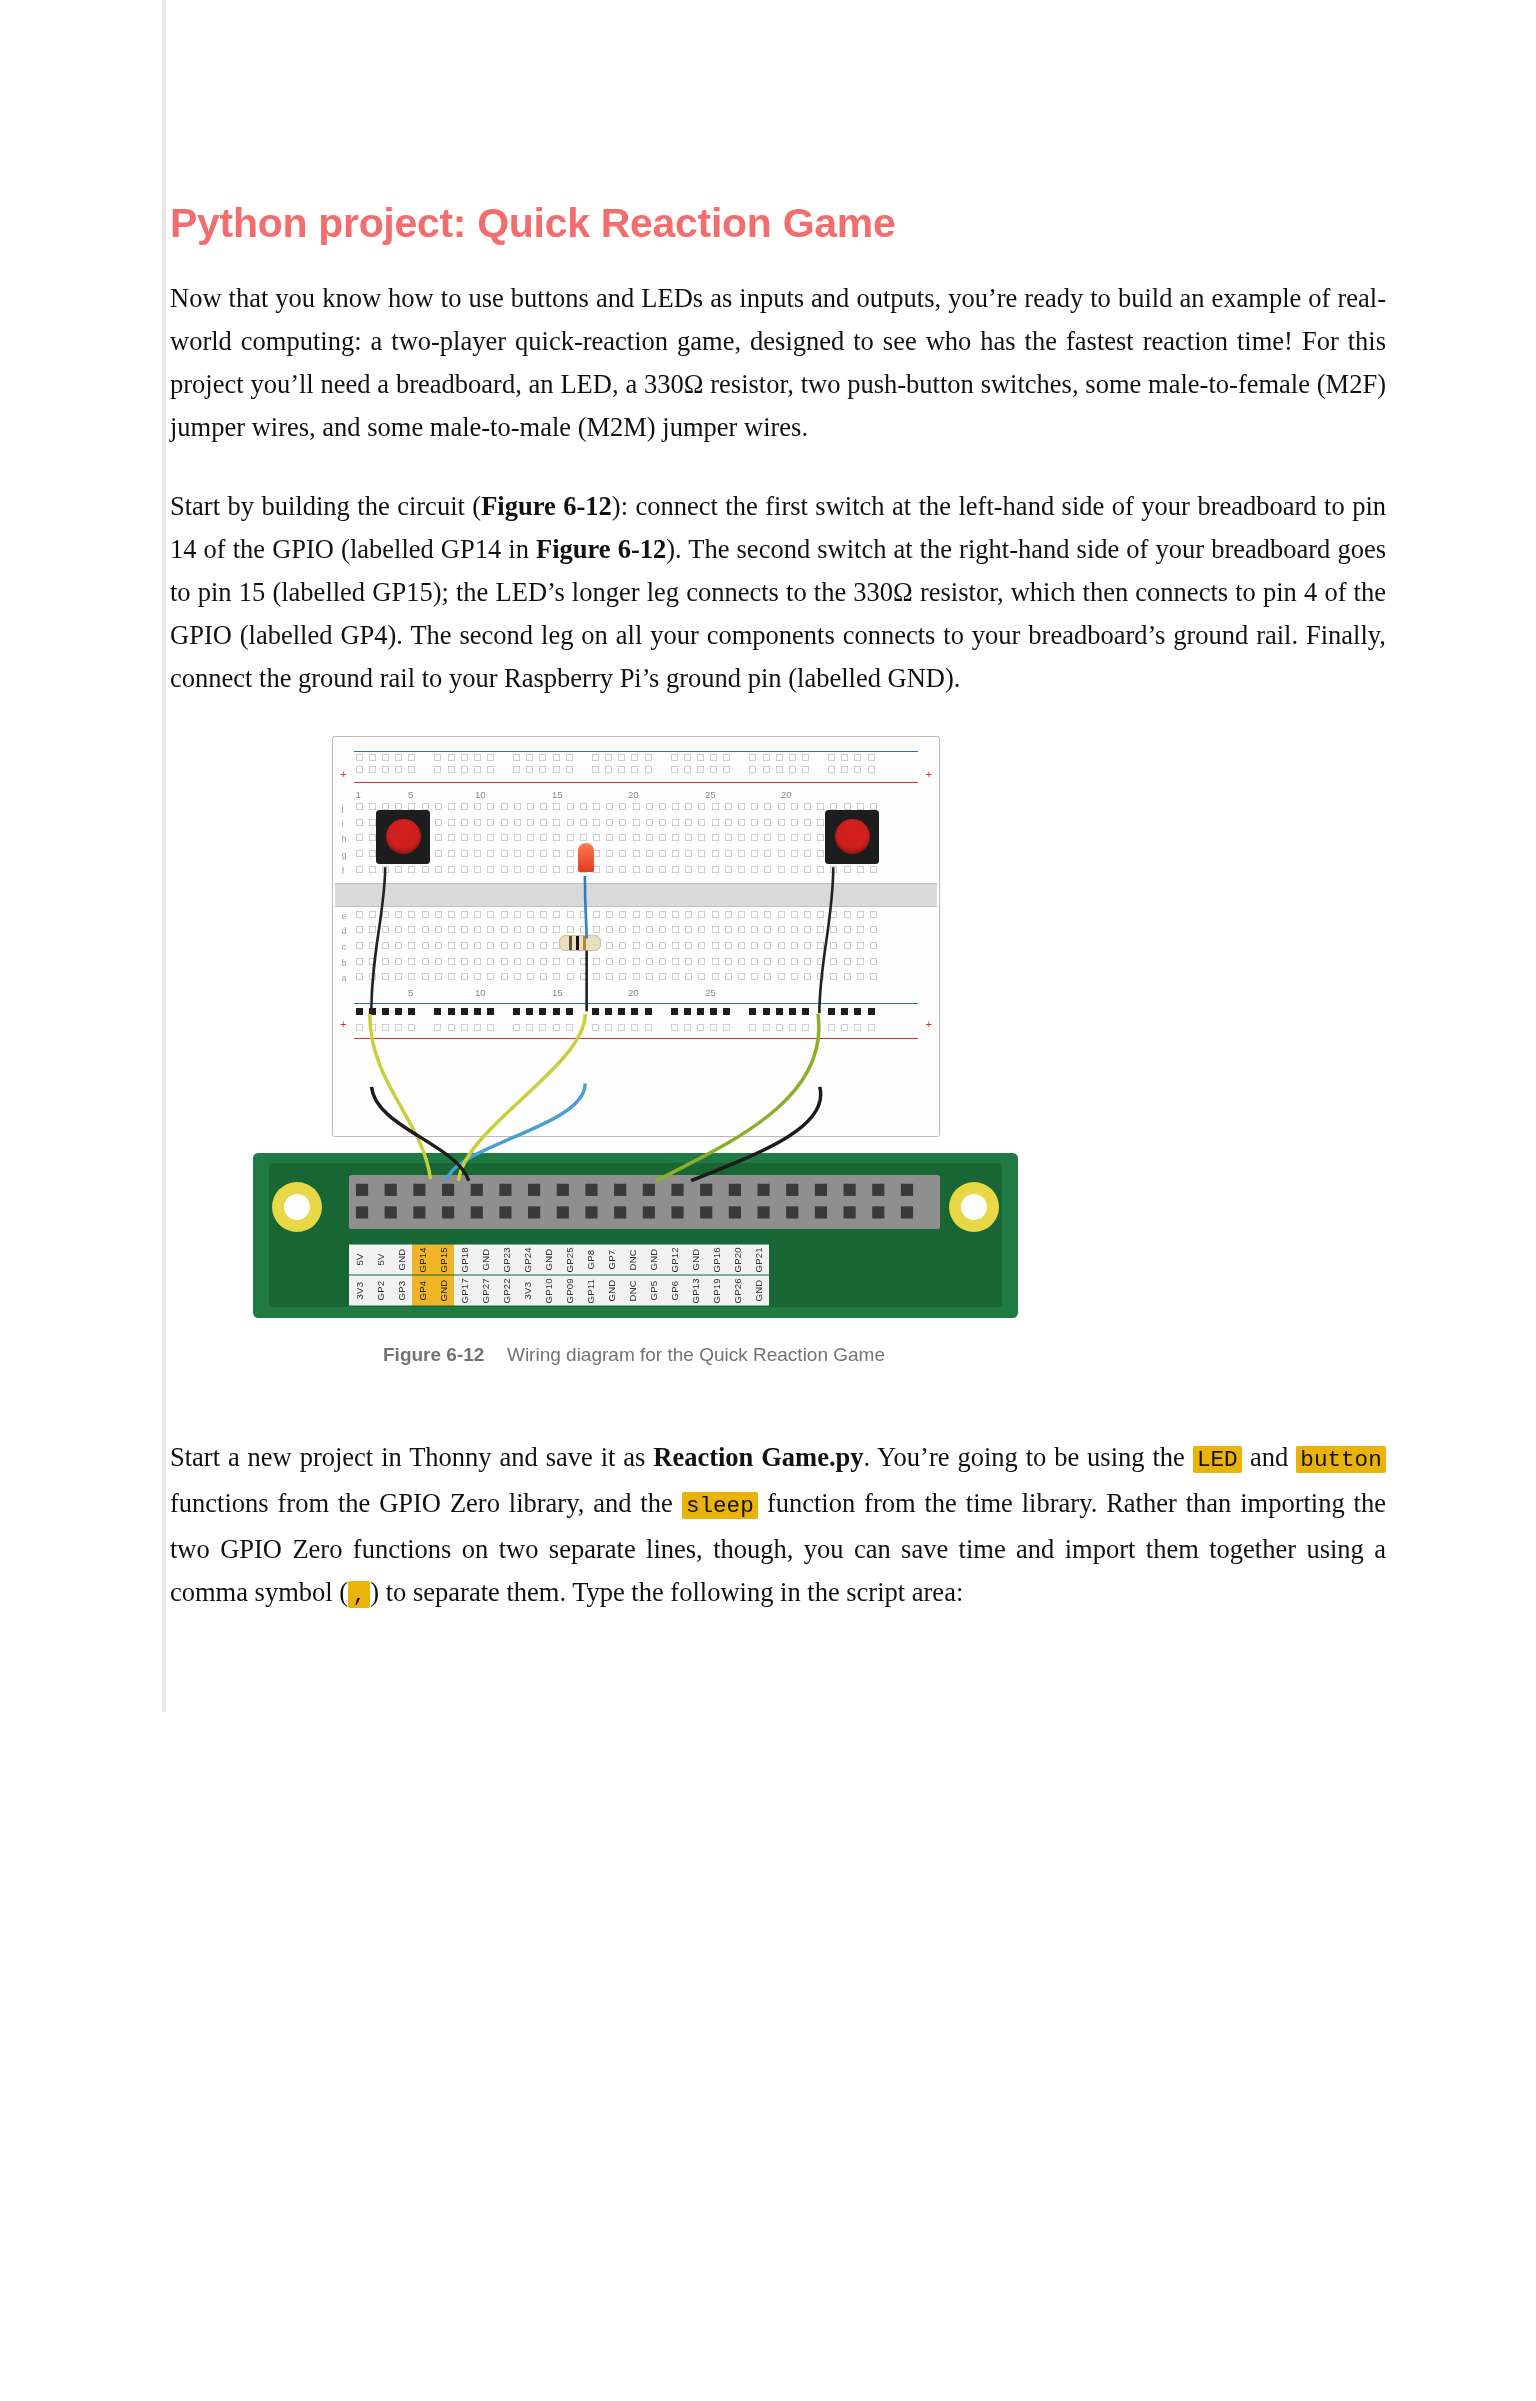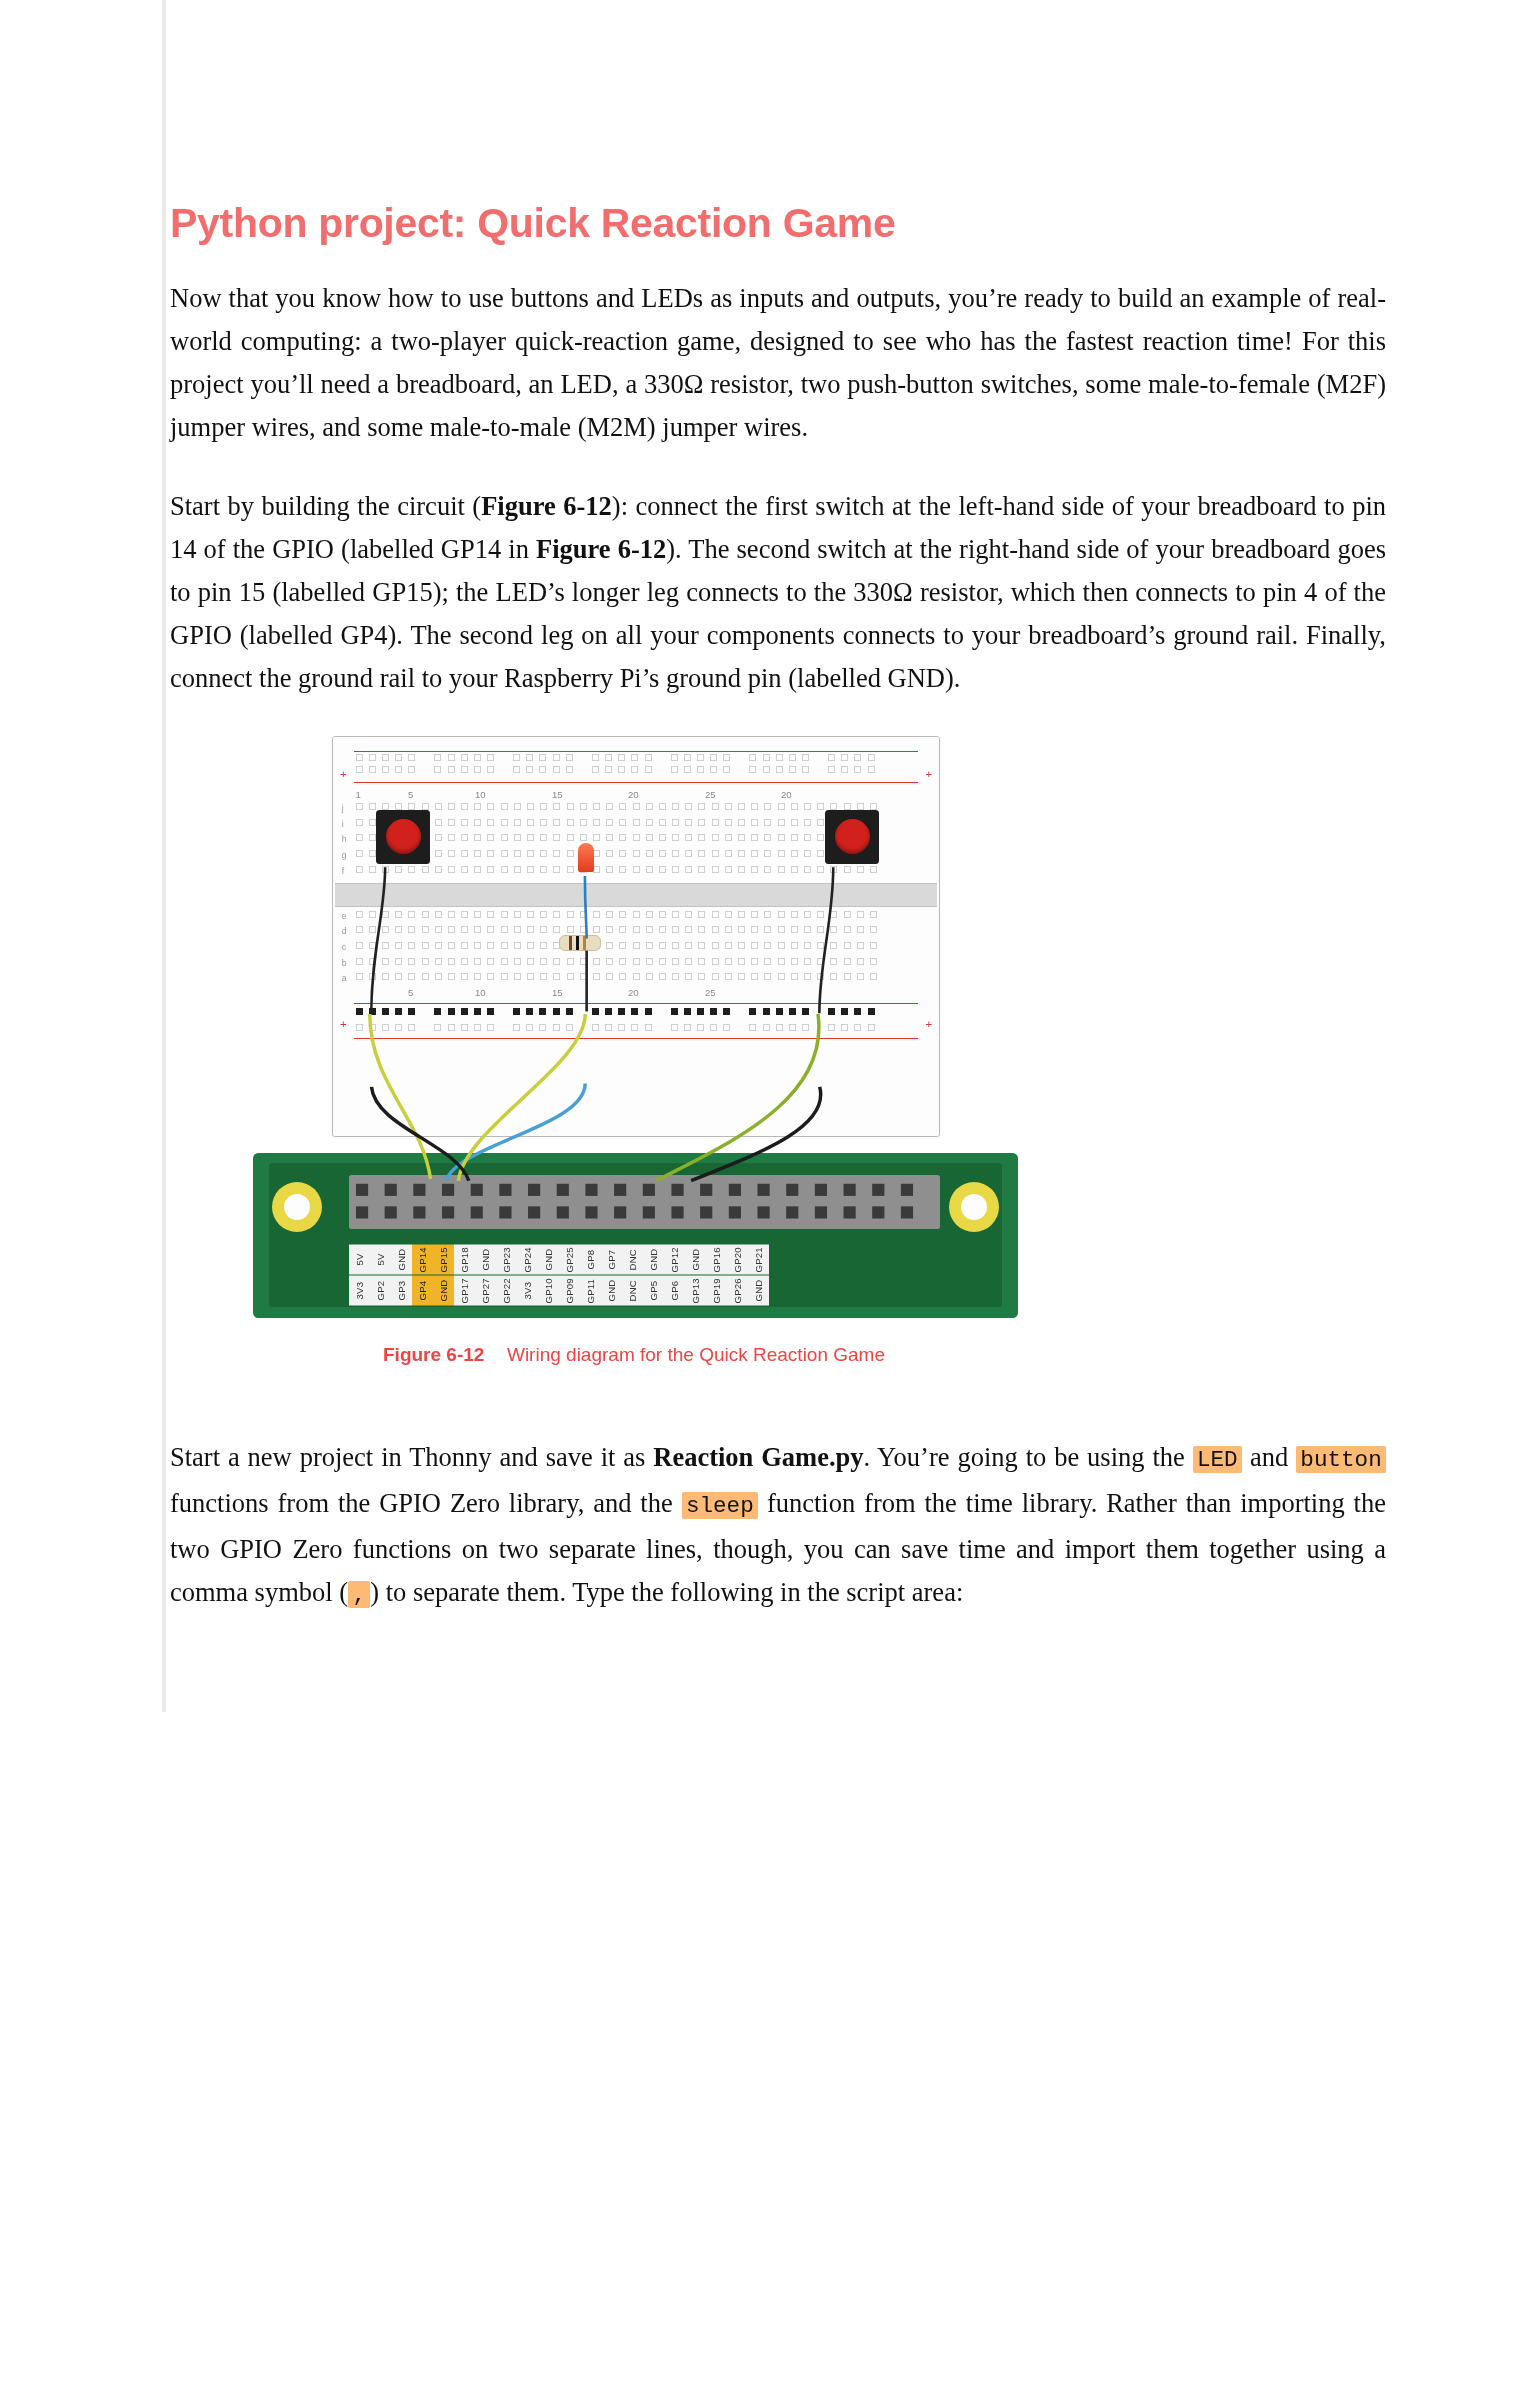--- a/index.html
+++ b/index.html
@@ -42,21 +42,21 @@
     text-align: justify;
     margin: 0 0 36px 0;
     color: #111111;
     -webkit-hyphens: none;
     hyphens: none;
   }
   p.body b { font-weight: bold; }
   .mono {
     font-family: "Liberation Mono", monospace;
     font-size: 22.6px;
-    background: #fdba74;
+    background: #eab308;
     padding: 0.9px 4.3px;
     border-radius: 1.7px;
   }
 
   
   .figure {
     margin: 10.4px 0 0 0;
     position: relative;
     height: 660px;
   }
@@ -219,21 +219,21 @@
     justify-content: center;
     letter-spacing: 0.2px;
   }
   .pin-lbl.hl { background: #f0b429; color:#222; }
   .caption {
     position: absolute;
     left: 213px;
     top: 608px;
     font-family: "Liberation Sans", sans-serif;
     font-size: 19px;
-    color: #ef4444;
+    color: #737373;
   }
   .caption b { font-weight: bold; margin-right: 22.6px; }
 
   
   pre.code {
     font-family: "Liberation Mono", monospace;
     font-size: 25px;
     line-height: 36px;
     margin: 29.5px 0 0 0;
     white-space: pre;

